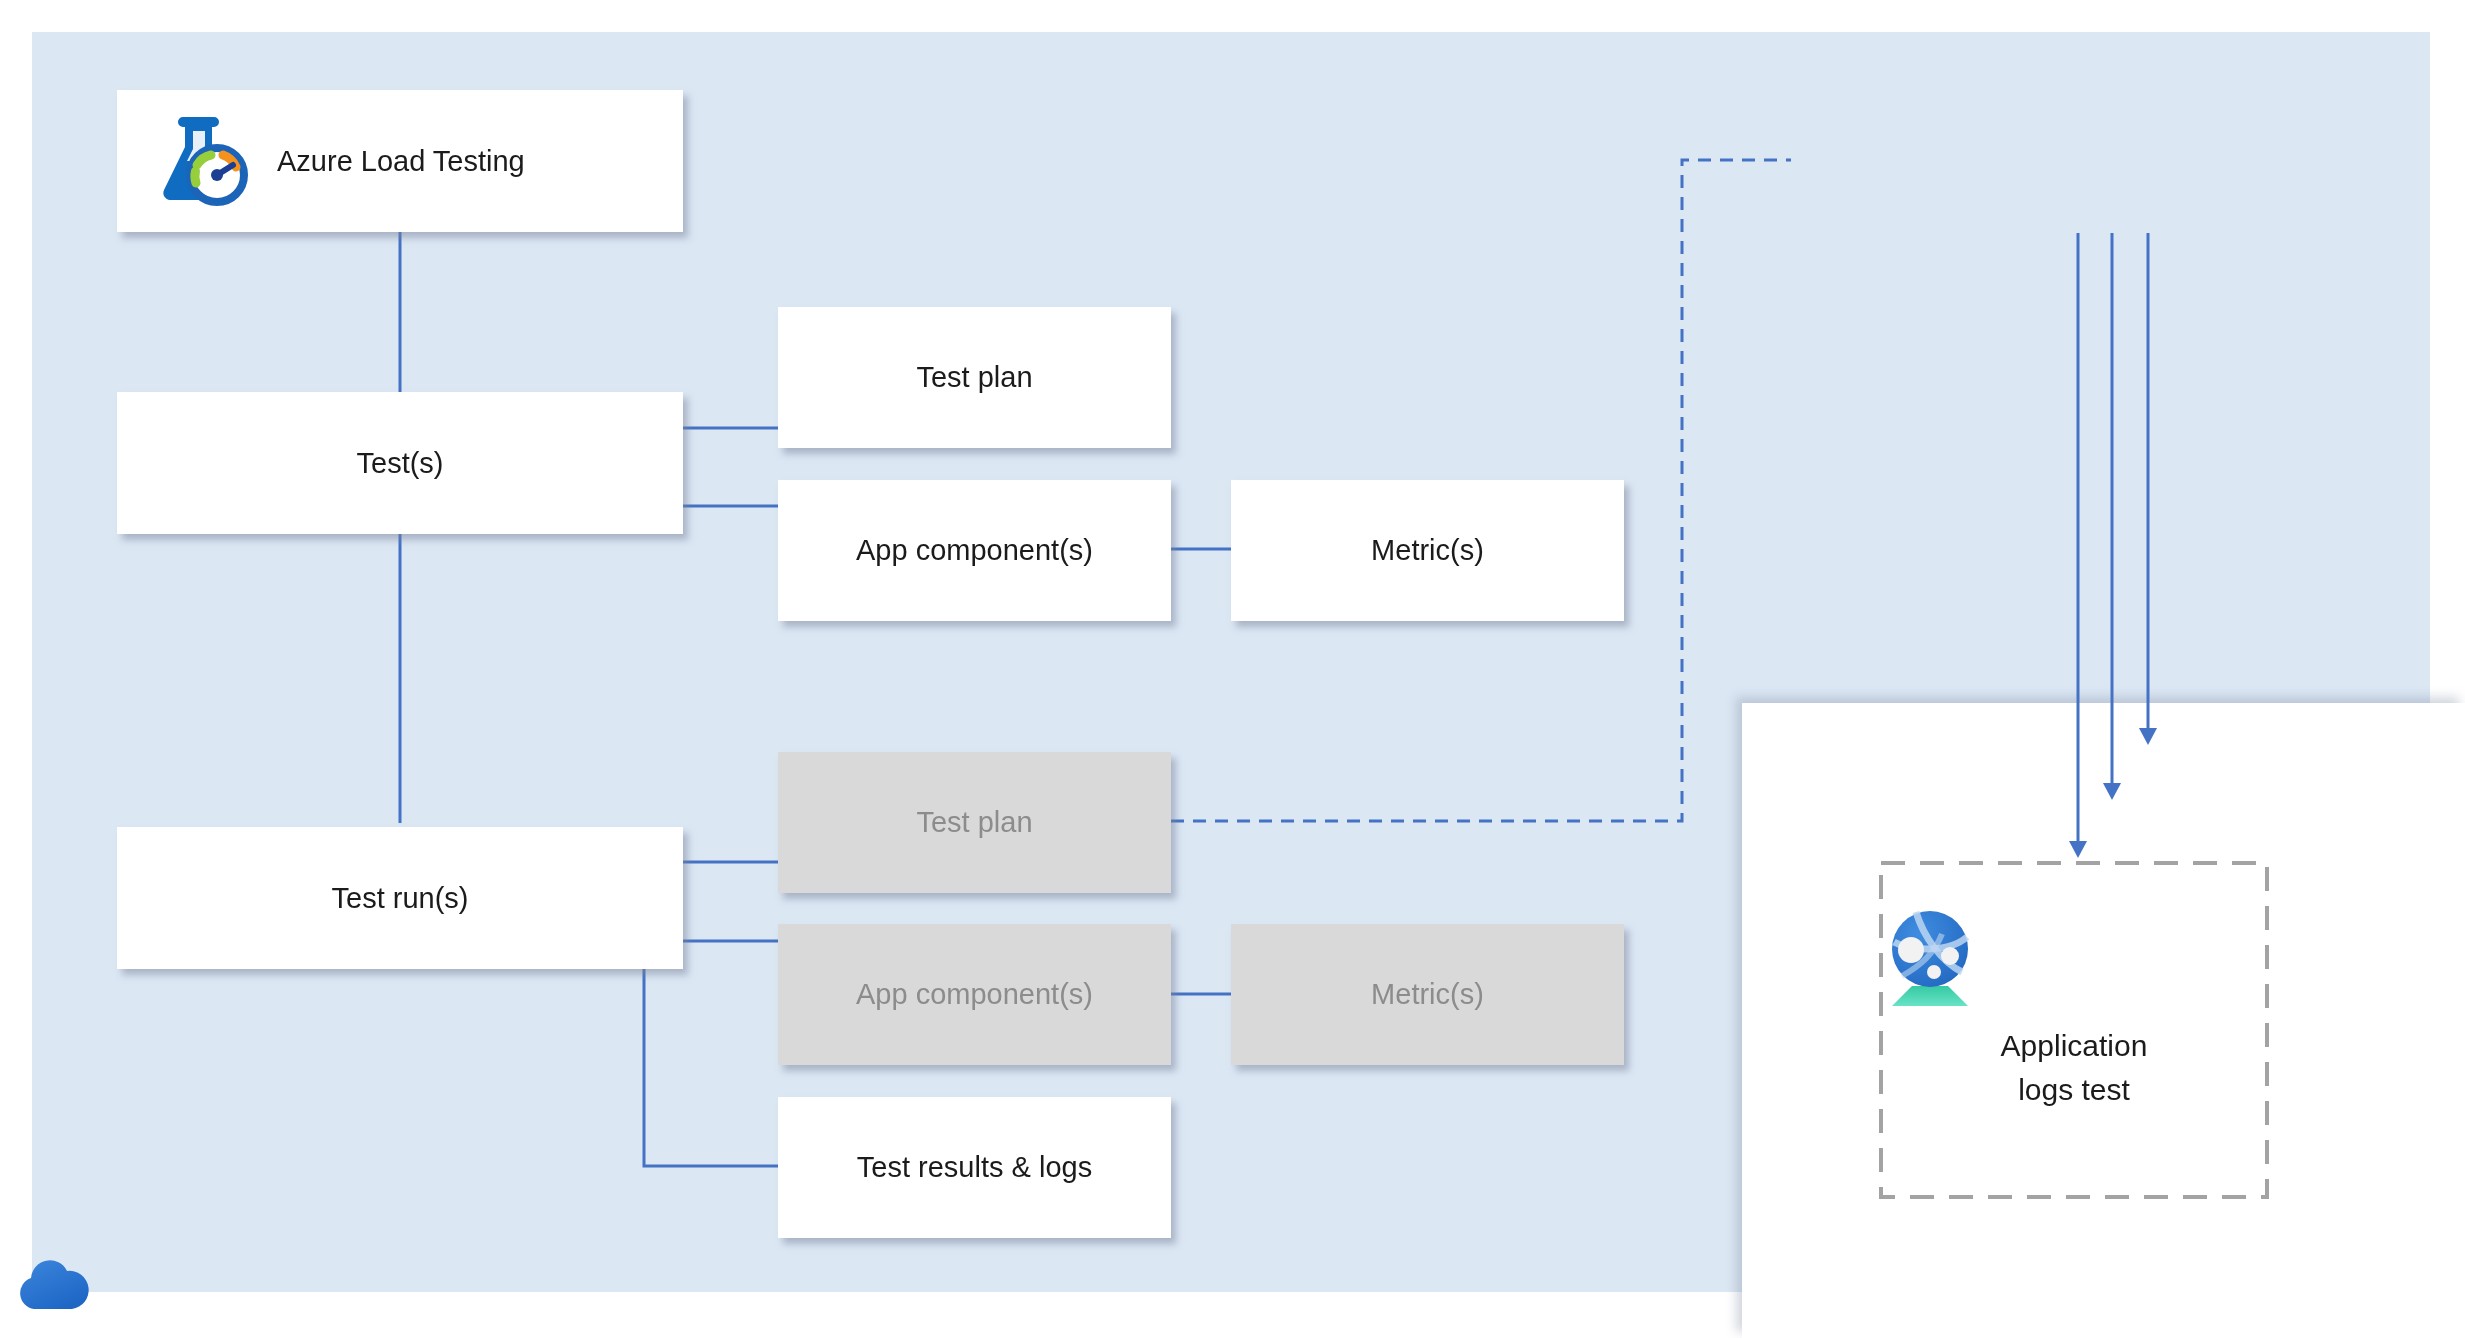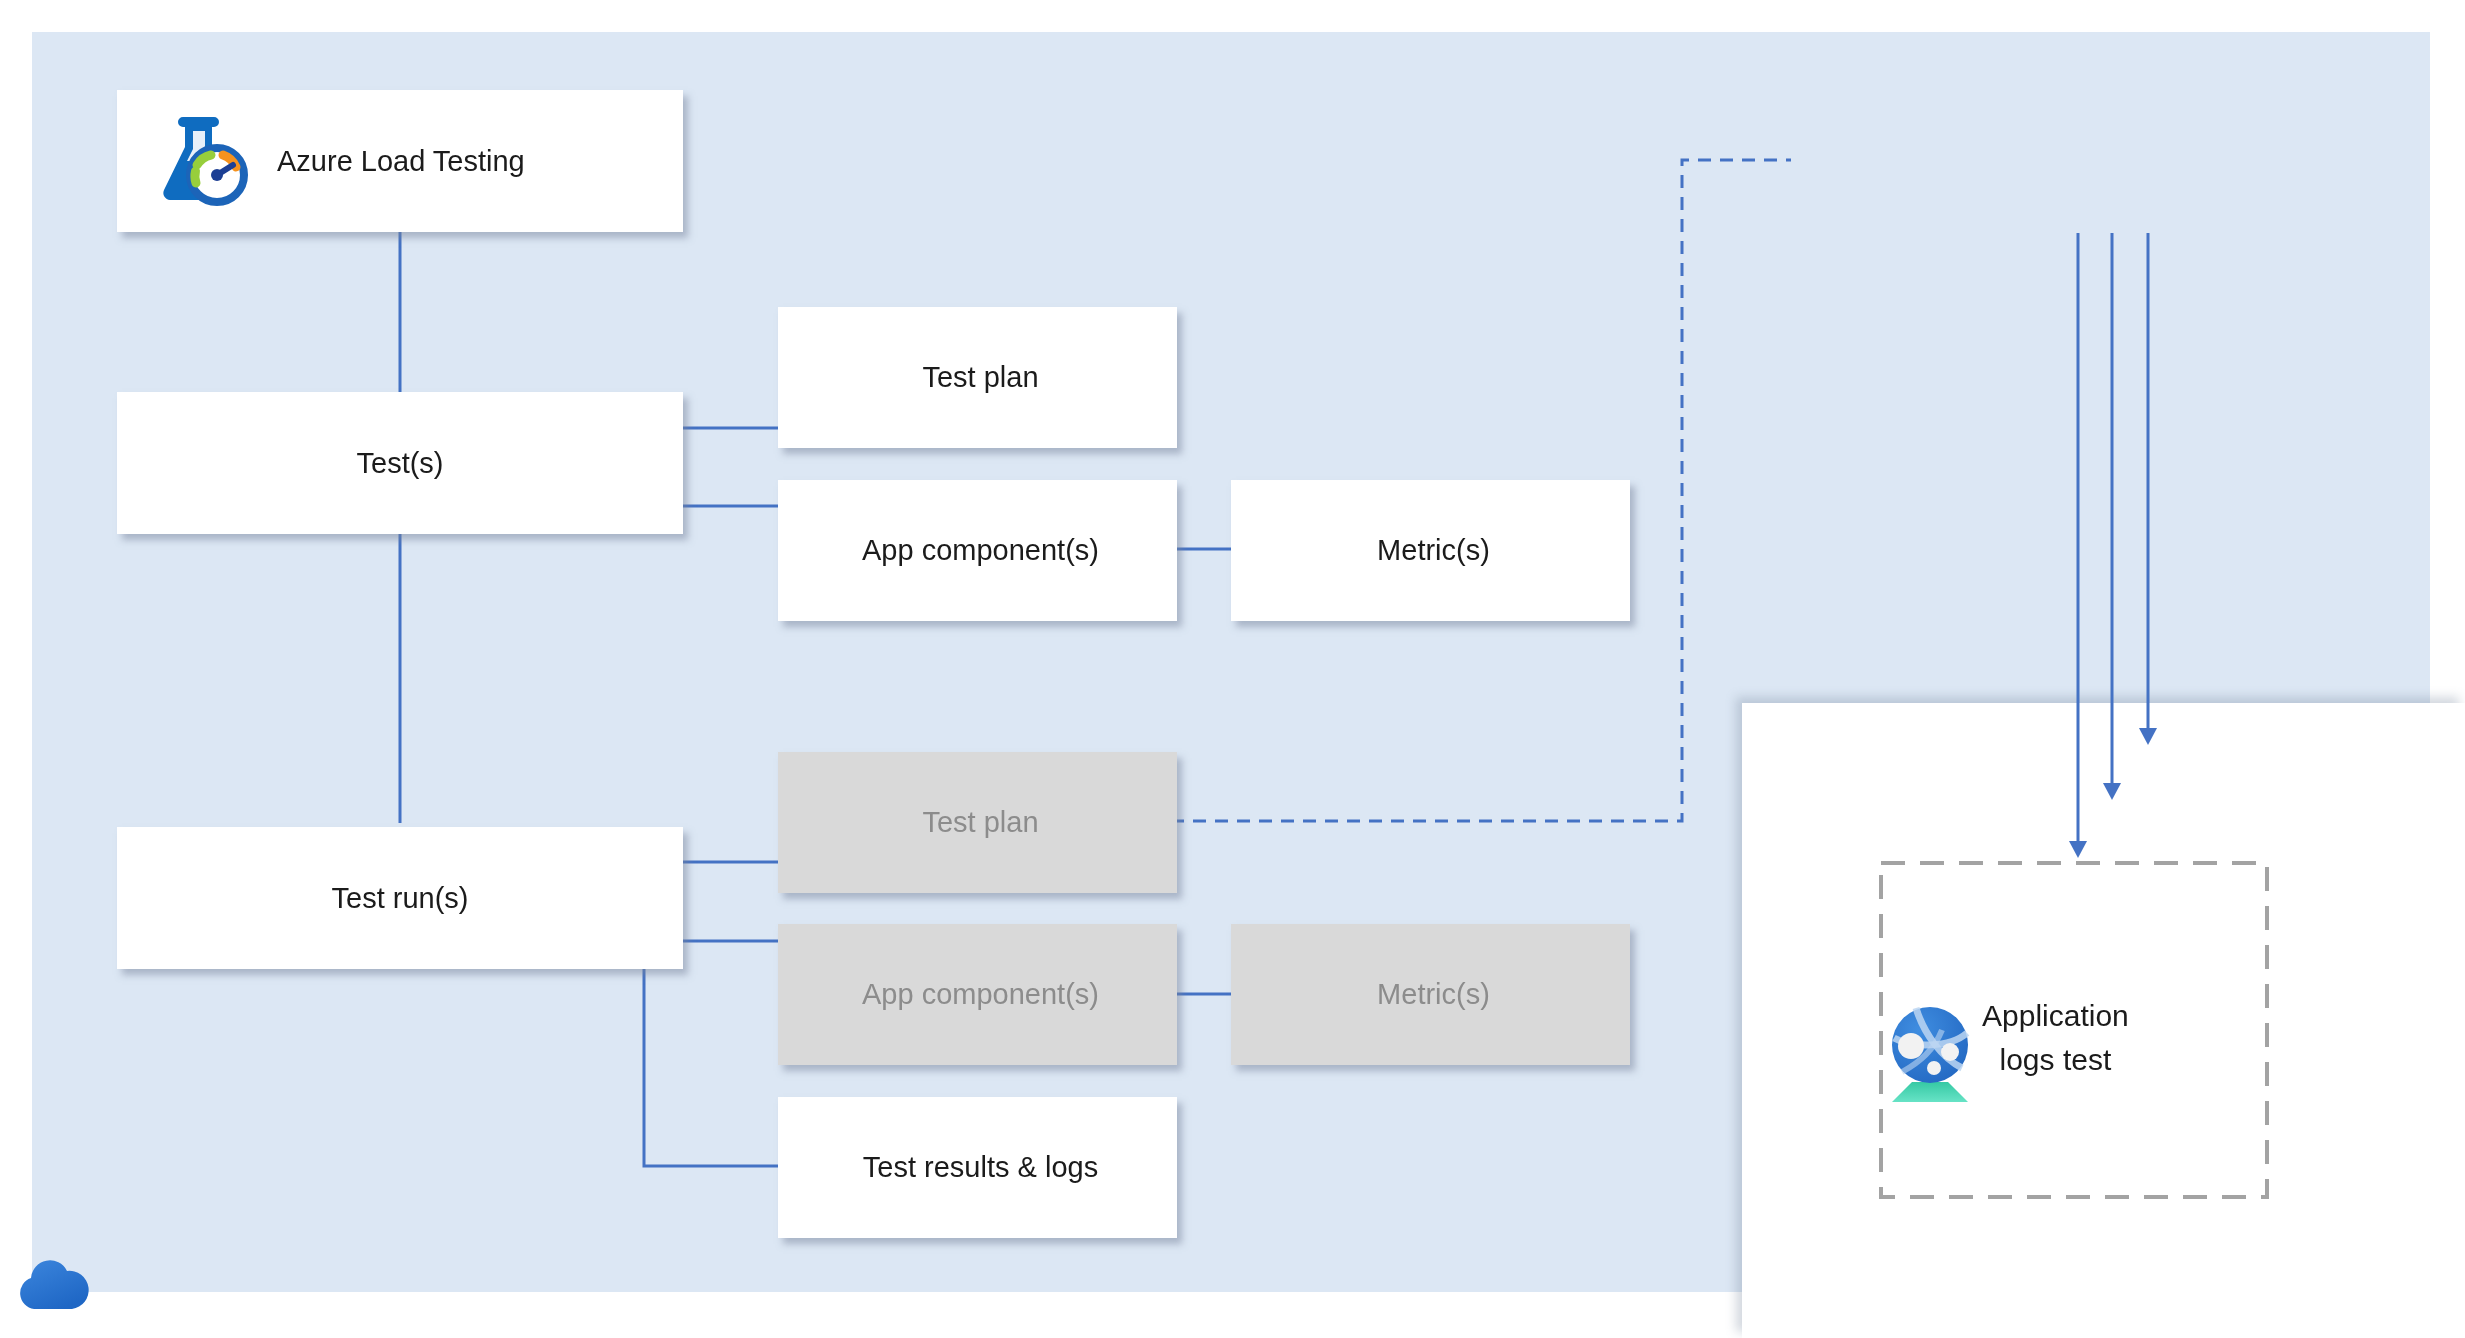--- a/index.html
+++ b/index.html
@@ -18,28 +18,28 @@
     box-shadow:-6px -6px 10px rgba(110,125,150,0.30);
   }
   svg.overlay{position:absolute;left:0;top:0;z-index:3;pointer-events:none;}
   .box{
     position:absolute;display:flex;align-items:center;justify-content:center;
     background:#ffffff;z-index:4;
     box-shadow:5px 6px 7px rgba(120,132,155,0.50);
     color:#1b1b1b;font-size:29px;
   }
   .box.big{width:566px;height:142px;}
-  .box.small{width:393px;height:141px;padding-left:6px;}
+  .box.small{width:393px;height:141px;}
   .box.gray{background:#d9d9d9;color:#8c8c8c;}
   .box.titled{justify-content:flex-start;}
   .iconwrap{flex:0 0 auto;display:flex;align-items:center;justify-content:center;}
   .appbox{
     position:absolute;left:1878px;top:860px;width:392px;height:340px;
-    background:#ffffff;z-index:4;display:flex;flex-direction:row;
-    align-items:center;justify-content:flex-start;
+    background:#ffffff;z-index:4;display:flex;flex-direction:column;
+    justify-content:flex-start;
   }
   .appbox .applabel{
     color:#1b1b1b;font-size:30px;line-height:44px;text-align:center;margin-top:16px;
   }
   .cloud{position:absolute;left:14px;top:1255px;z-index:5;}
   .label{white-space:nowrap;}
 </style>
 </head>
 <body>
 

